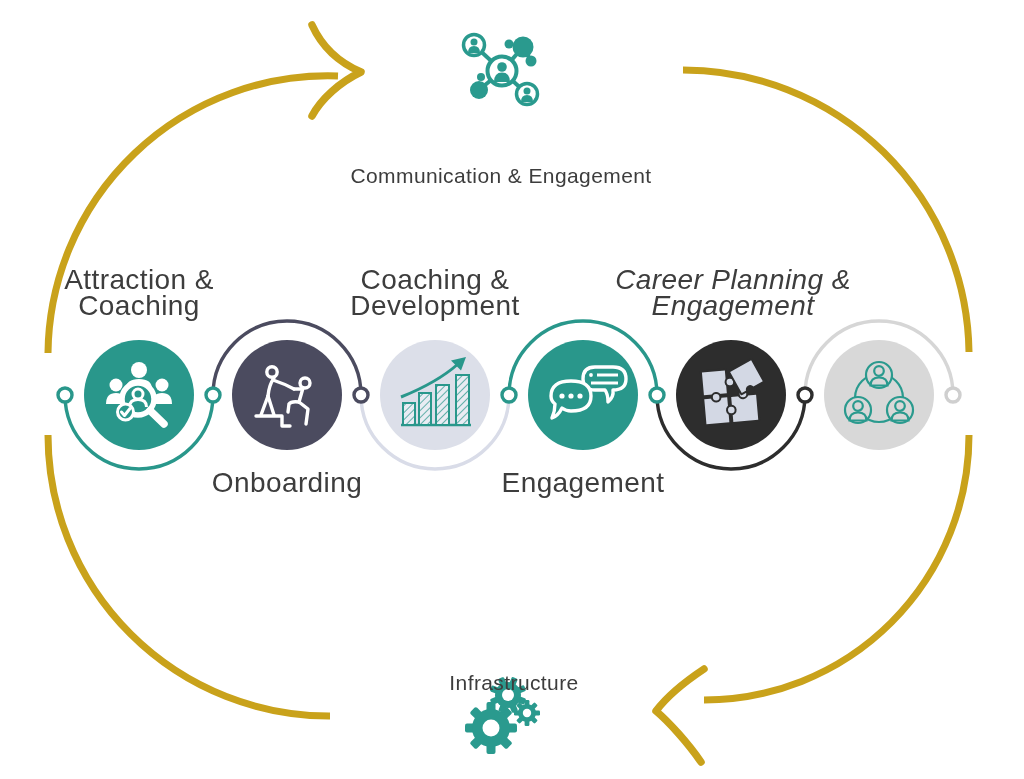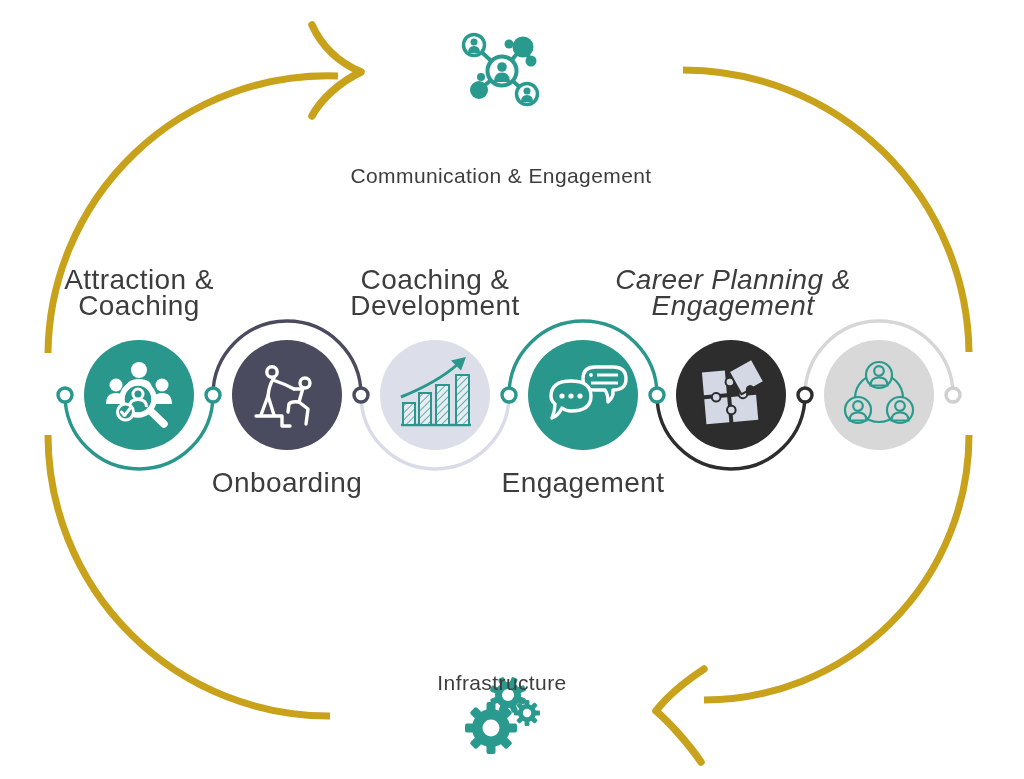--- a/index.html
+++ b/index.html
@@ -232,17 +232,17 @@
 
 <div class="label" style="left:287px;top:470px;">
   <span>Onboarding</span>
 </div>
 
 <div class="label" style="left:583px;top:470px;">
   <span>Engagement</span>
 </div>
 
 
-<div class="label hub-label" style="left:502px;top:634px;text-align:right;">
+<div class="label hub-label" style="left:514px;top:634px;text-align:right;">
   <span>Infrastructure</span>
 </div>
 
 </div>
 
 </body></html>

